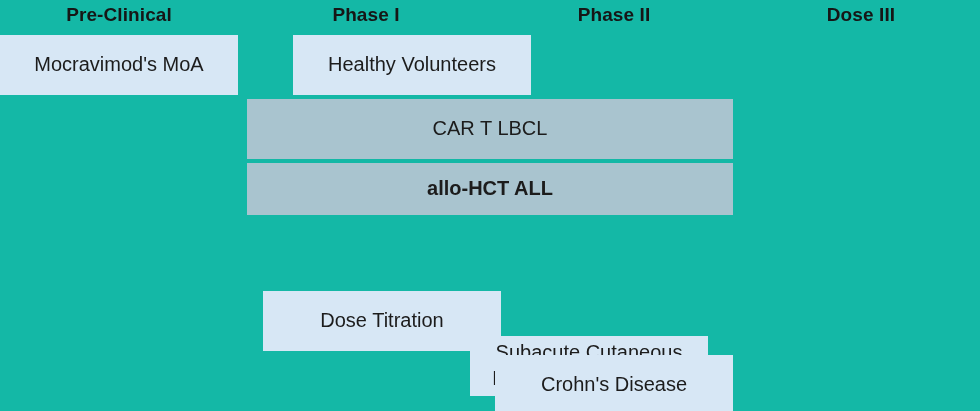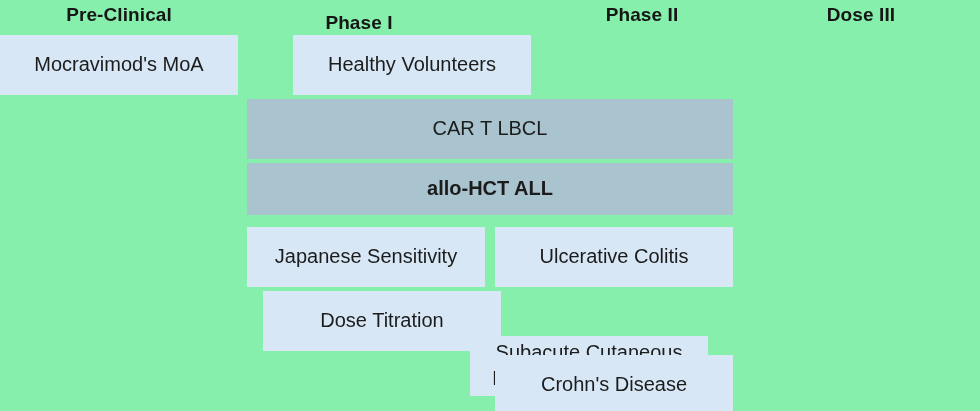--- a/index.html
+++ b/index.html
@@ -7,21 +7,21 @@
     padding: 0;
     background: #ffffff;
   }
   body {
     font-family: "Liberation Sans", sans-serif;
   }
   #pipeline-root {
     position: relative;
     width: 980px;
     height: 411px;
-    background: #86efac;
+    background: #14b8a6;
     overflow: hidden;
   }
   .col-header {
     position: absolute;
     top: 0;
     height: 30px;
     line-height: 30px;
     text-align: center;
     font-size: 19px;
     font-weight: bold;
@@ -47,24 +47,24 @@
   .cell .cell-label { display: block; white-space: pre-line; }
 </style>
 </head>
 <body>
 
 <div id="pipeline-root">
 
   <div class="col-header" style="left:0px; width:238px;">
     <span>Pre-Clinical</span>
   </div>
-  <div class="col-header" style="left:240px; width:238px;margin-top:8px;">
+  <div class="col-header" style="left:247px; width:238px;">
     <span>Phase I</span>
   </div>
-  <div class="col-header" style="left:523px; width:238px;">
+  <div class="col-header" style="left:495px; width:238px;">
     <span>Phase II</span>
   </div>
   <div class="col-header" style="left:742px; width:238px;">
     <span>Dose III</span>
   </div>
 
   <div class="cell tone-light" style="left:0px; top:35px; width:238px; height:60px;">
     <span class="cell-label">Mocravimod's MoA</span>
   </div>
   <div class="cell tone-light" style="left:247px; top:35px; width:238px; height:60px;margin-left:46px;">
@@ -72,26 +72,20 @@
   </div>
 
   <div class="cell tone-medium" style="left:247px; top:99px; width:486px; height:60px;">
     <span class="cell-label">CAR T LBCL</span>
   </div>
 
   <div class="cell tone-medium" style="left:247px; top:163px; width:486px; height:52px;font-weight:bold;">
     <span class="cell-label">allo-HCT ALL</span>
   </div>
 
-  <div class="cell tone-light" style="left:247px; top:227px; width:238px; height:60px;">
-    <span class="cell-label">Japanese Sensitivity</span>
-  </div>
-  <div class="cell tone-light" style="left:495px; top:227px; width:238px; height:60px;">
-    <span class="cell-label">Ulcerative Colitis</span>
-  </div>
 
   <div class="cell tone-light" style="left:247px; top:291px; width:238px; height:60px;margin-left:16px;">
     <span class="cell-label">Dose Titration</span>
   </div>
   <div class="cell tone-light" style="left:470px; top:291px; width:238px; height:60px;margin-top:45px;">
     <span class="cell-label">Subacute Cutaneous
 Lupus Erythematosus</span>
   </div>
 
   <div class="cell tone-light" style="left:495px; top:355px; width:238px; height:60px;">

